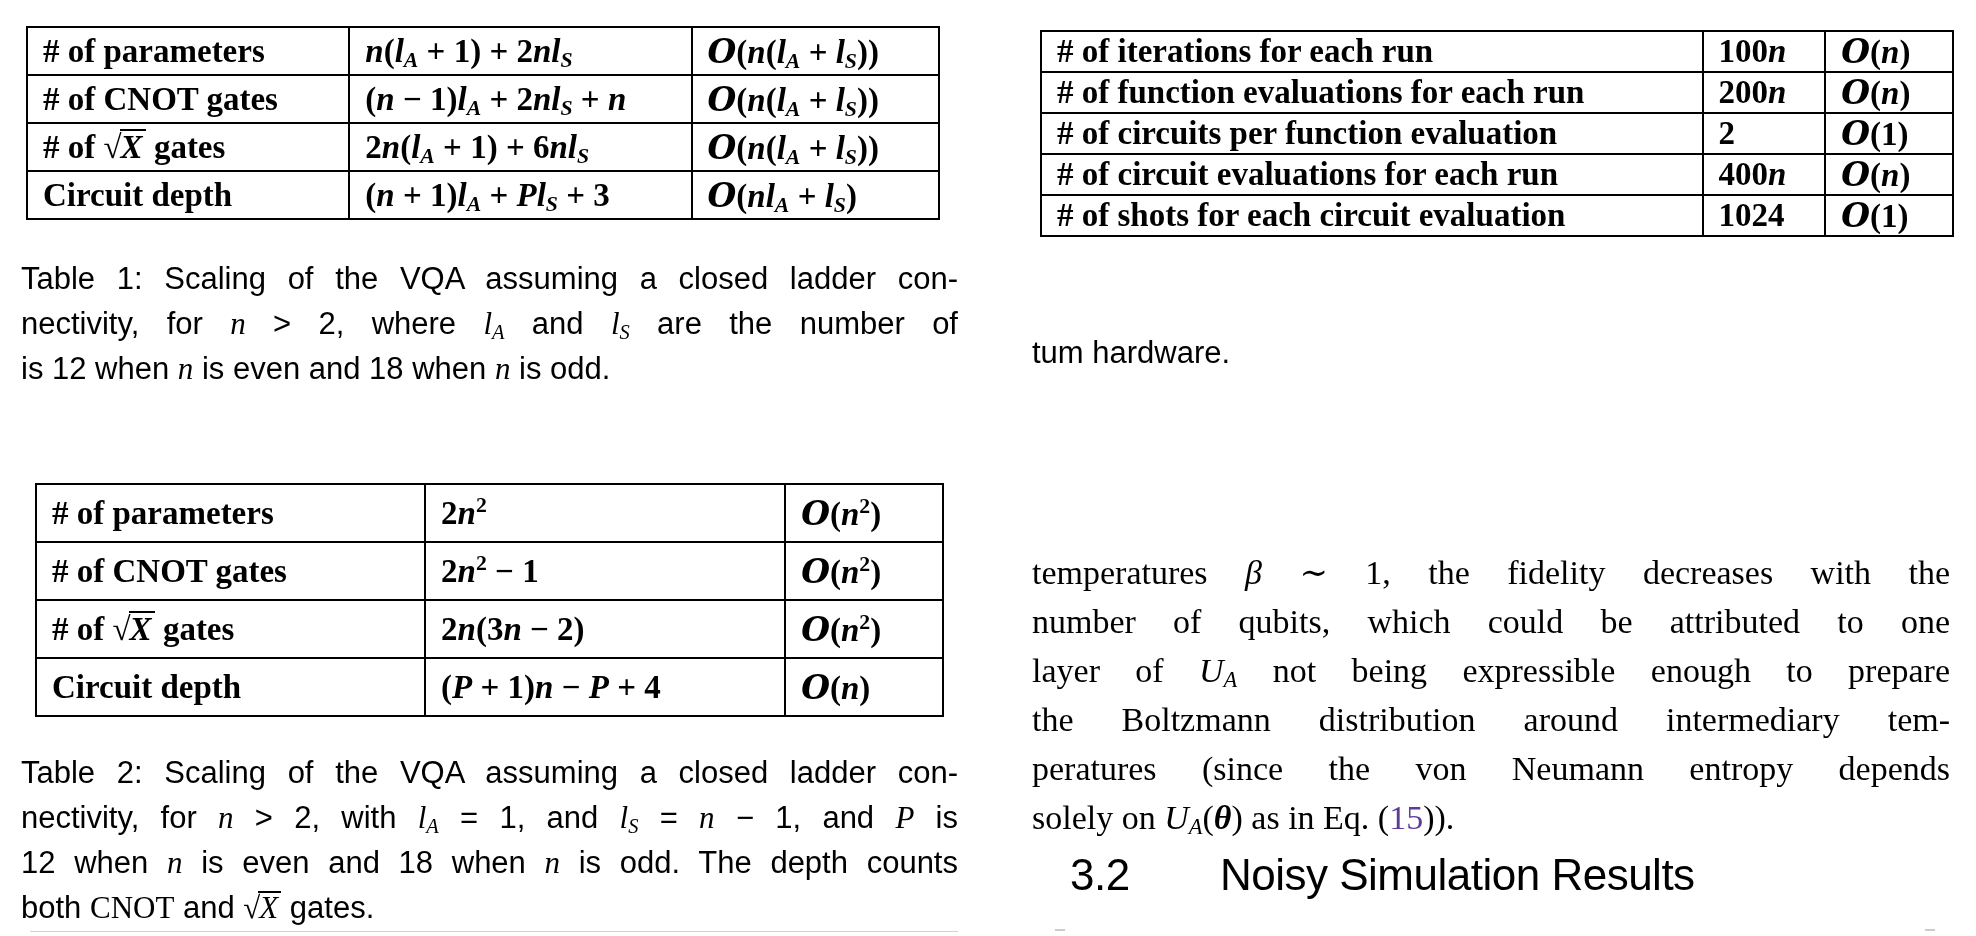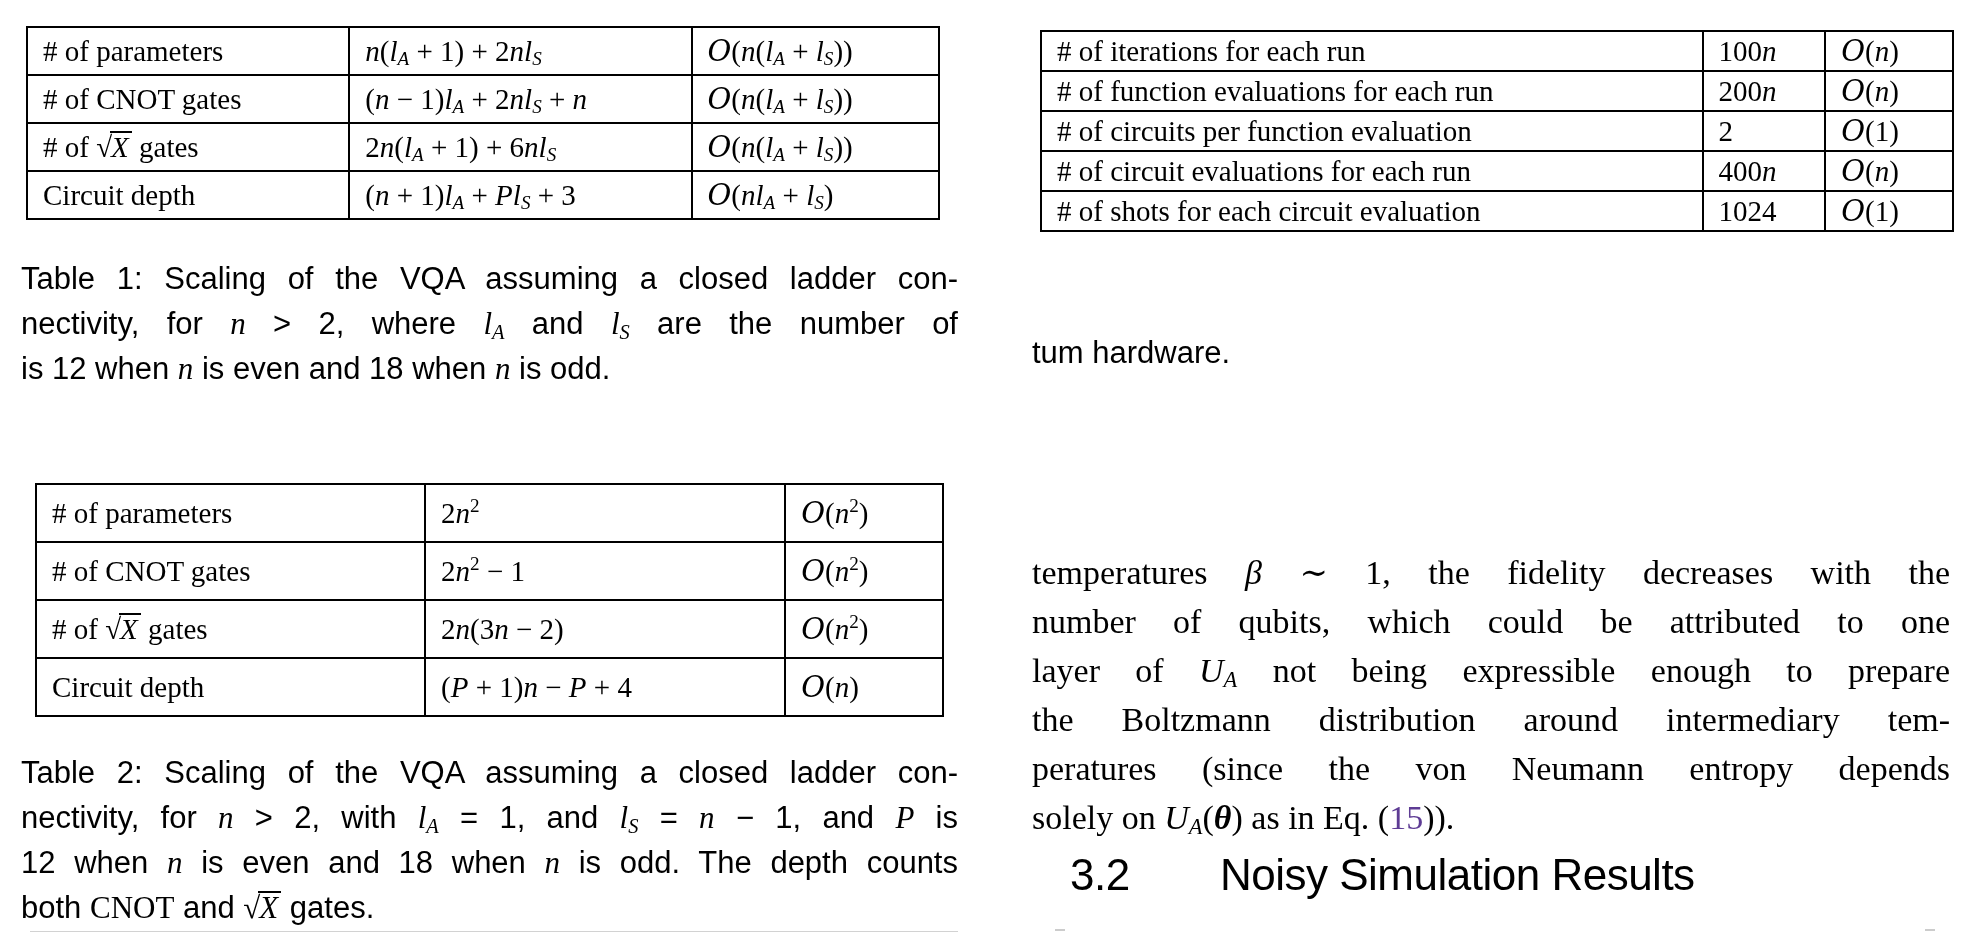--- a/index.html
+++ b/index.html
@@ -7,21 +7,21 @@
   html,body { background: #ffffff; }
   .page {
     position: relative; width: 1976px; height: 936px;
     background: #ffffff; color: var(--ink); overflow: hidden;
     font-family: "Liberation Serif", "DejaVu Serif", serif;
   }
   
   table.tbl {
     position: absolute; border-collapse: collapse; table-layout: fixed;
     font-family: "Liberation Serif", "DejaVu Serif", serif;
-    font-size: 29px; color: var(--ink);
+    font-size: 33px; color: var(--ink); font-weight: bold;
   }
   table.tbl td {
     border: 2px solid #000; vertical-align: middle;
     padding-left: 15px; padding-right: 6px; overflow: hidden; white-space: nowrap;
   }
   #table1 { left: 26px;  top: 26px;  width: 914px; }
   #table1 tr { height: 48px; }
   #table2 { left: 35px;  top: 483px; width: 909px; }
   #table2 tr { height: 58px; }
   #table3 { left: 1040px; top: 30px; width: 914px; }

